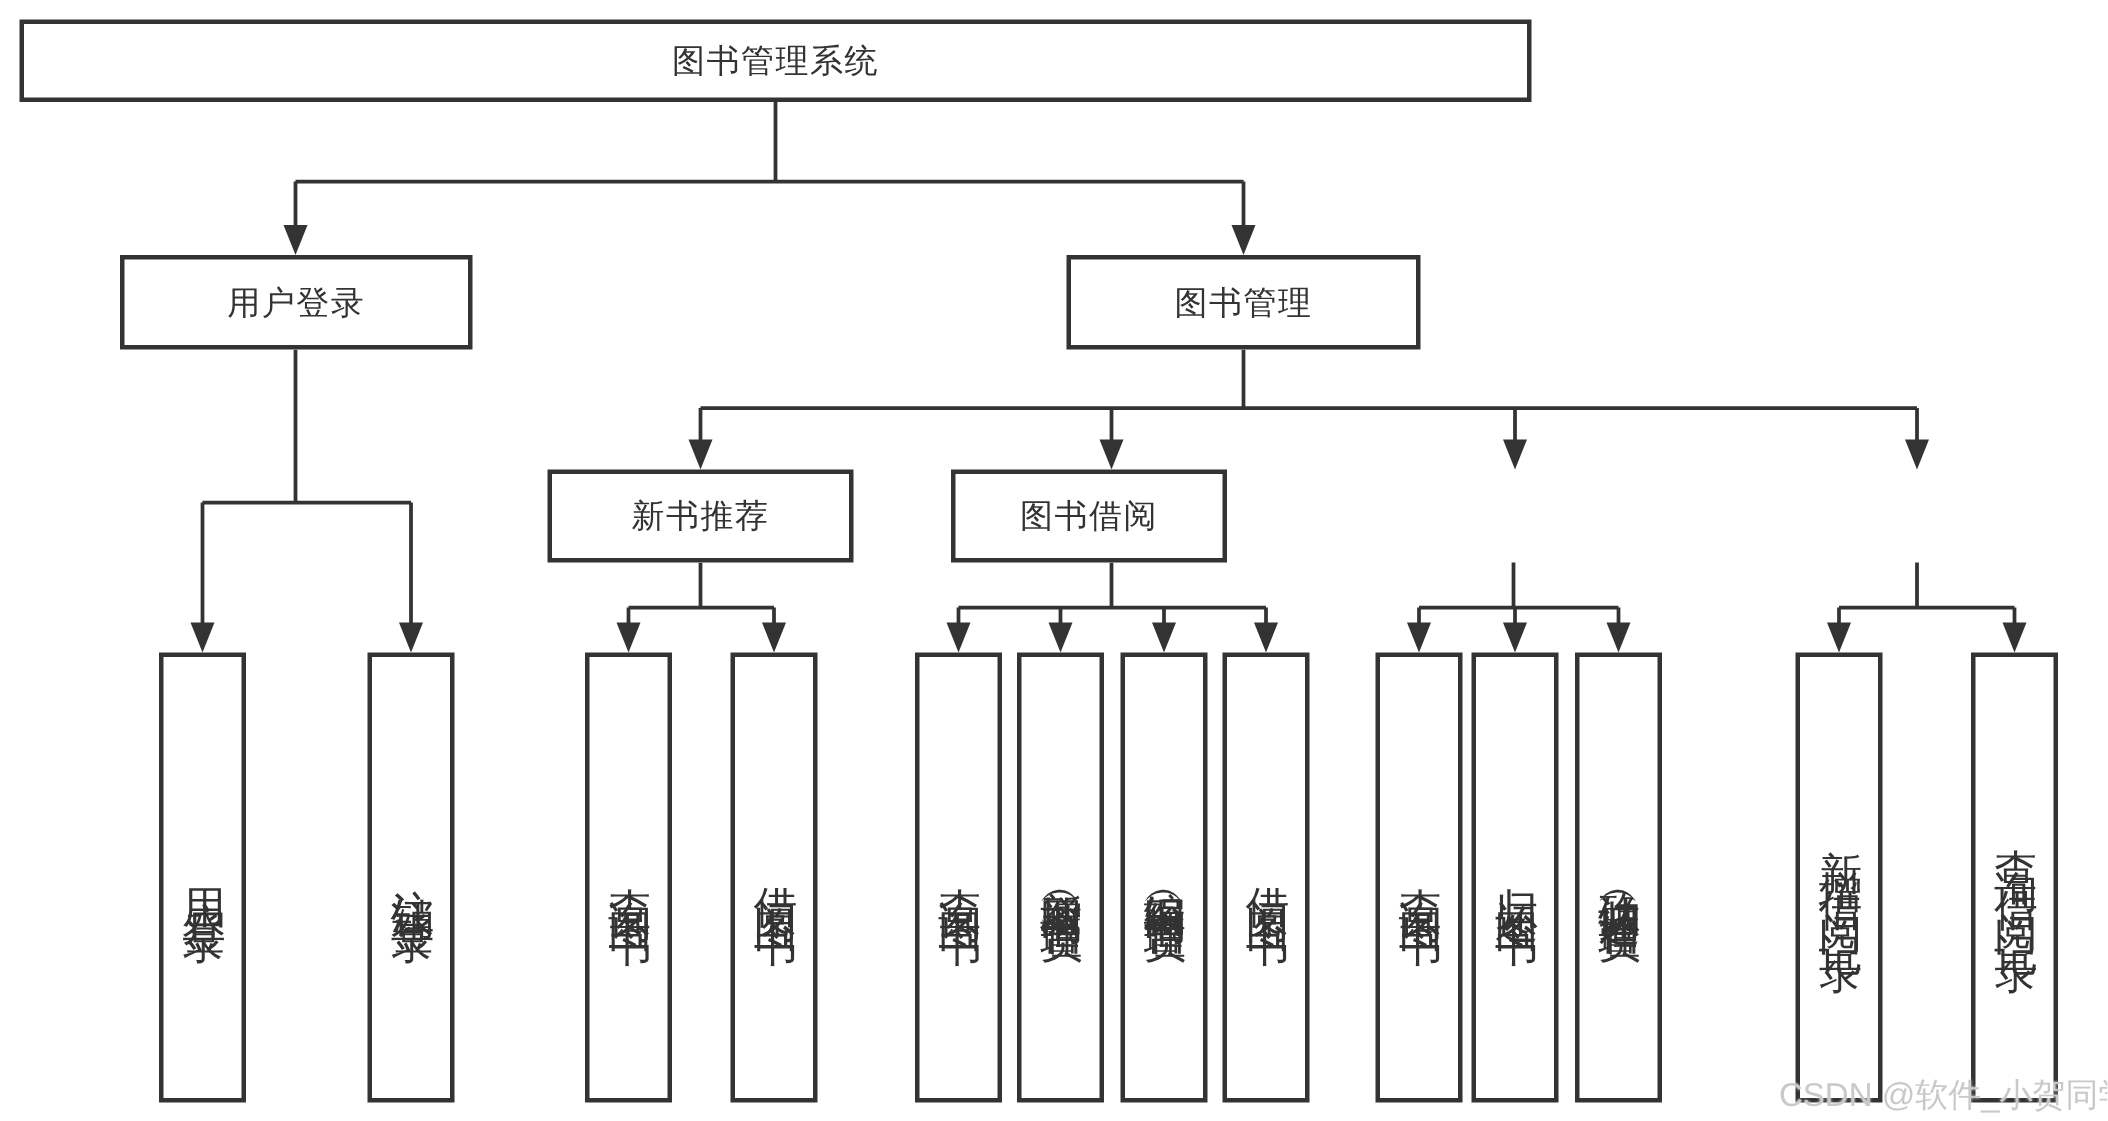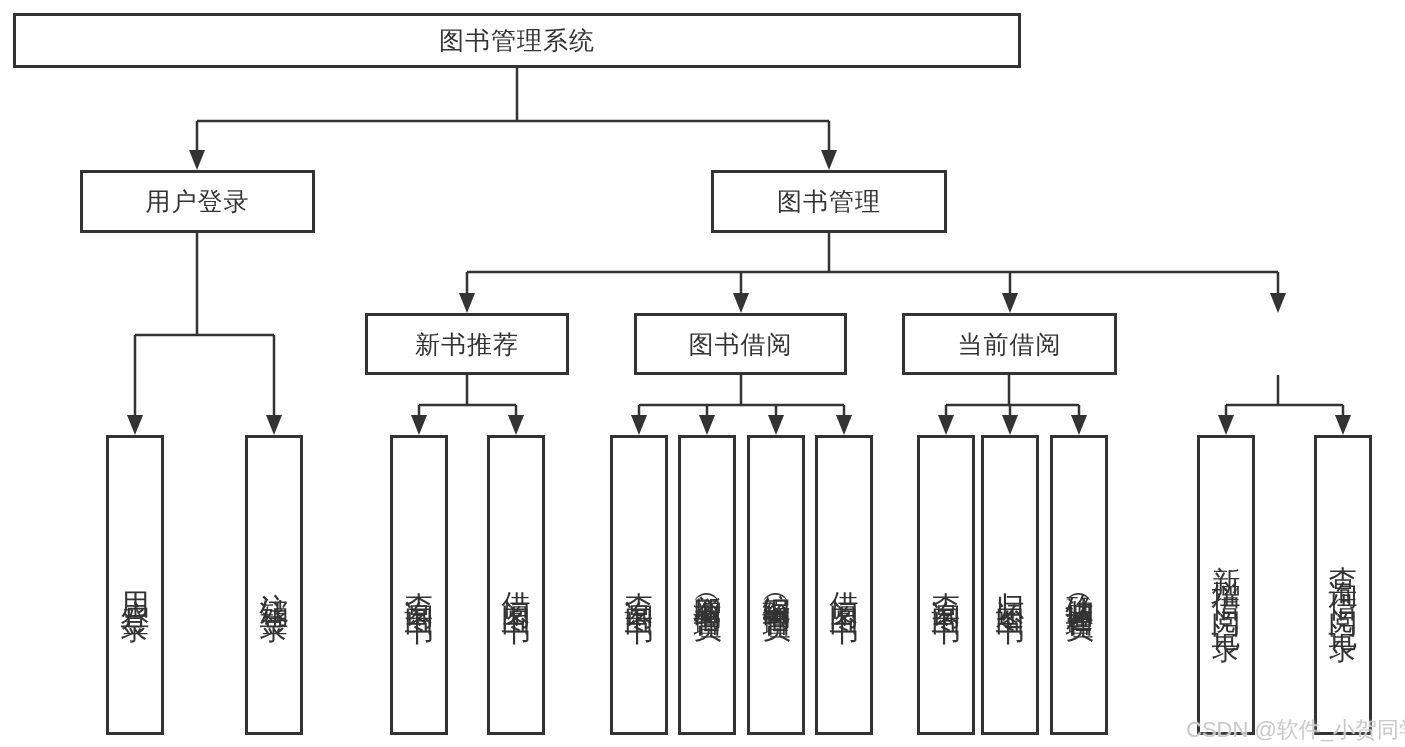--- a/index.html
+++ b/index.html
@@ -22,21 +22,21 @@
     position:absolute;
     box-sizing:border-box;
     border:3px solid var(--line);
     background:#ffffff;
     display:flex;
     align-items:center;
     justify-content:center;
     z-index:2;
   }
   .hlabel{
-    font-size:25px;
+    font-size:22px;
     letter-spacing:1px;
     color:var(--text);
     white-space:nowrap;
   }
   .vtext{
     writing-mode:vertical-rl;
     text-orientation:mixed;
     font-size:29px;
     letter-spacing:8px;
     color:var(--text);
@@ -107,25 +107,22 @@
   <div class="box" style="left:80px;top:170px;width:235px;height:63px">
     <span class="hlabel">用户登录</span>
   </div>
   <div class="box" style="left:711px;top:170px;width:236px;height:63px">
     <span class="hlabel">图书管理</span>
   </div>
 
   <div class="box" style="left:365px;top:313px;width:204px;height:62px">
     <span class="hlabel">新书推荐</span>
   </div>
-  <div class="box" style="left:634px;top:313px;width:213px;height:62px">
+  <div class="box" style="left:634px;top:313px;width:184px;height:62px">
     <span class="hlabel">图书借阅</span>
-  </div>
-  <div class="box" style="left:902px;top:313px;width:215px;height:62px">
-    <span class="hlabel">当前借阅</span>
   </div>
 
   <div class="box" style="left:106px;top:435px;width:58px;height:300px">
     <span class="vtext">用户登录</span>
   </div>
   <div class="box" style="left:245px;top:435px;width:58px;height:300px">
     <span class="vtext">注销登录</span>
   </div>
 
   <div class="box" style="left:390px;top:435px;width:58px;height:300px">

